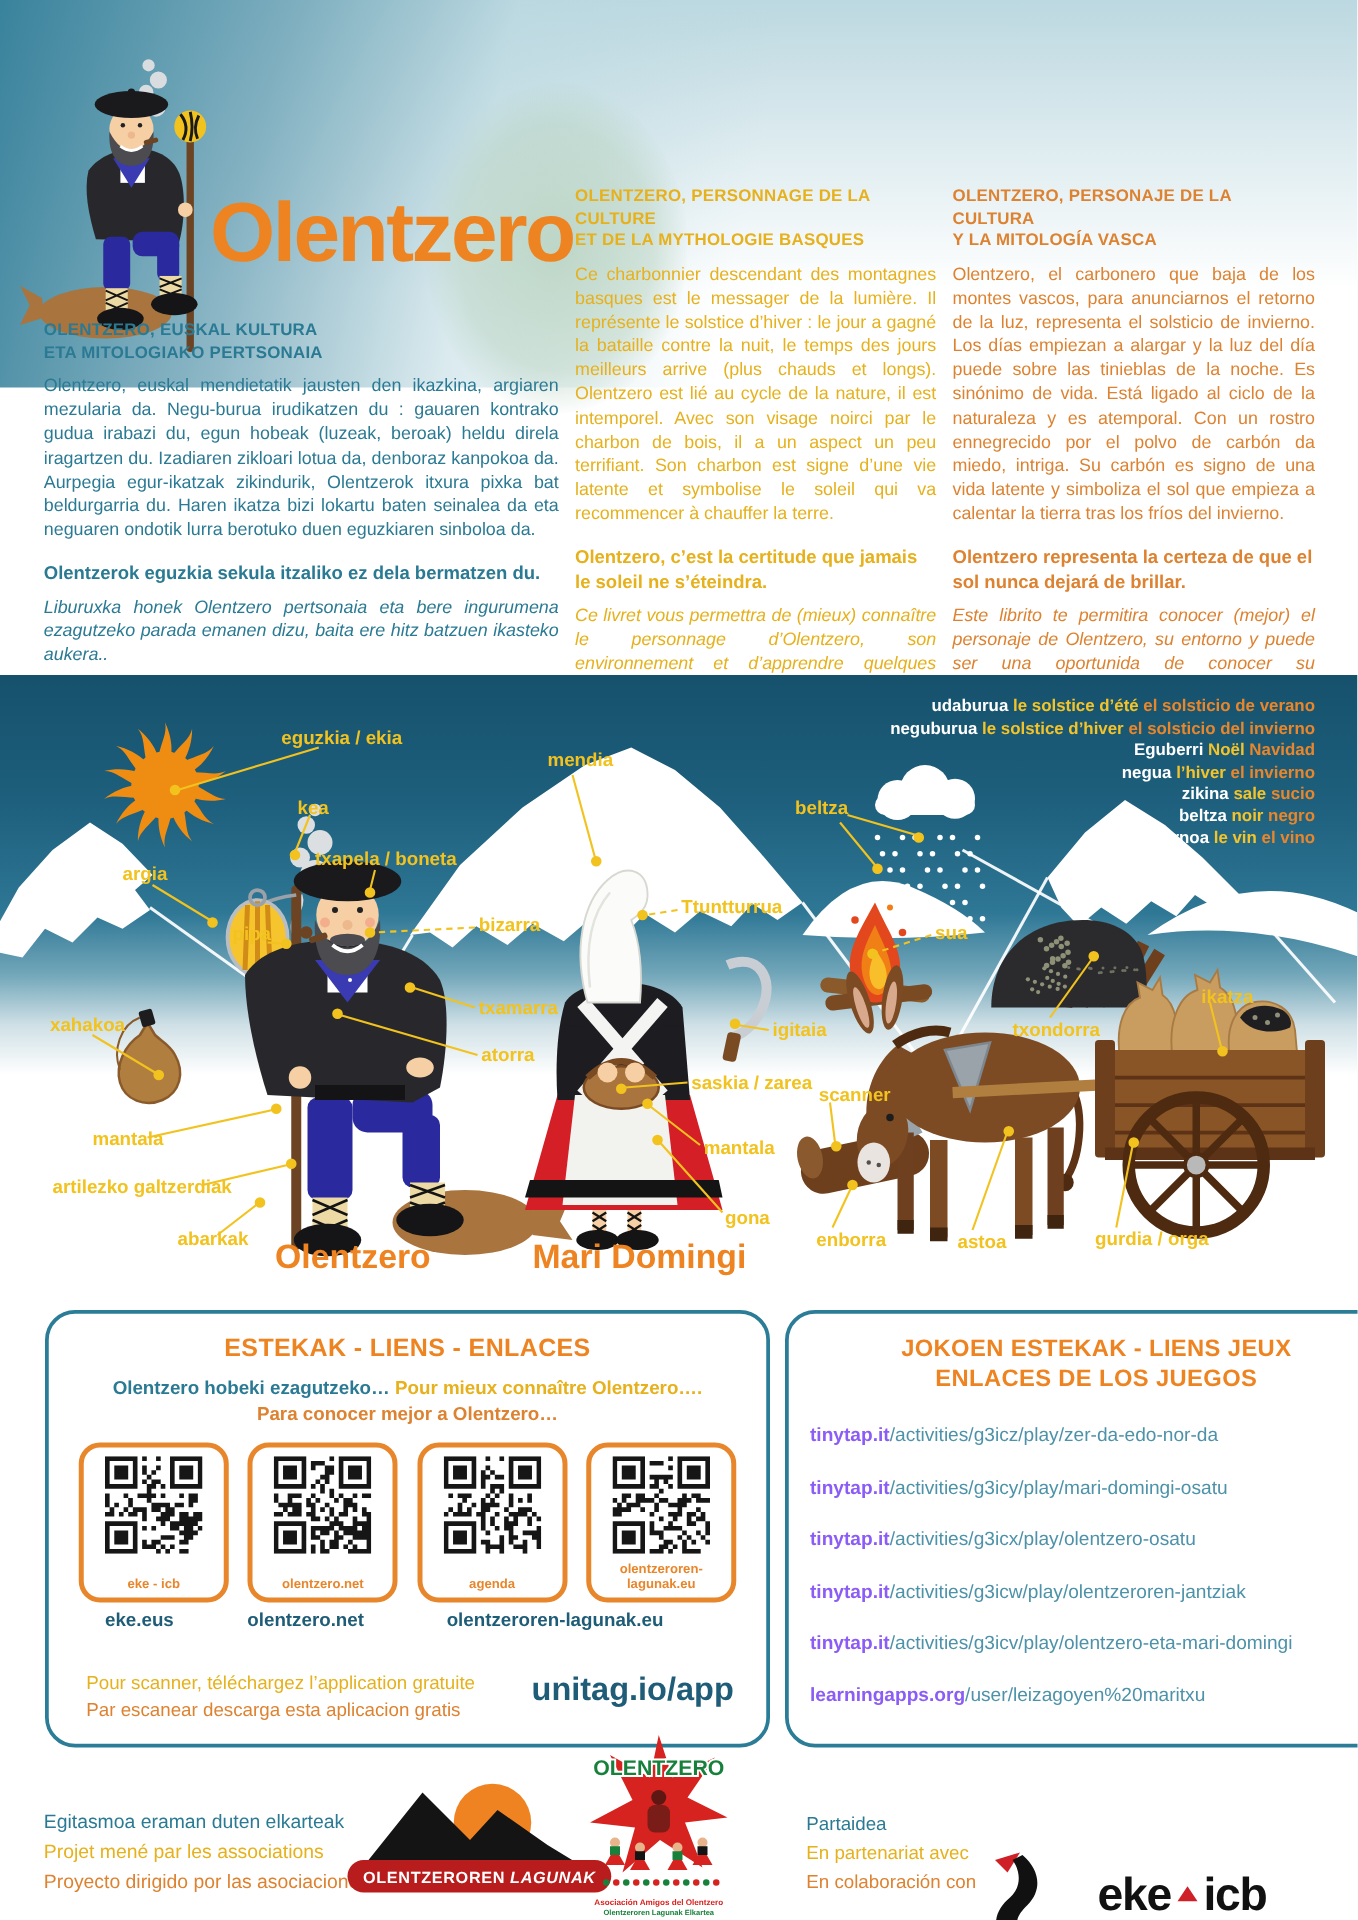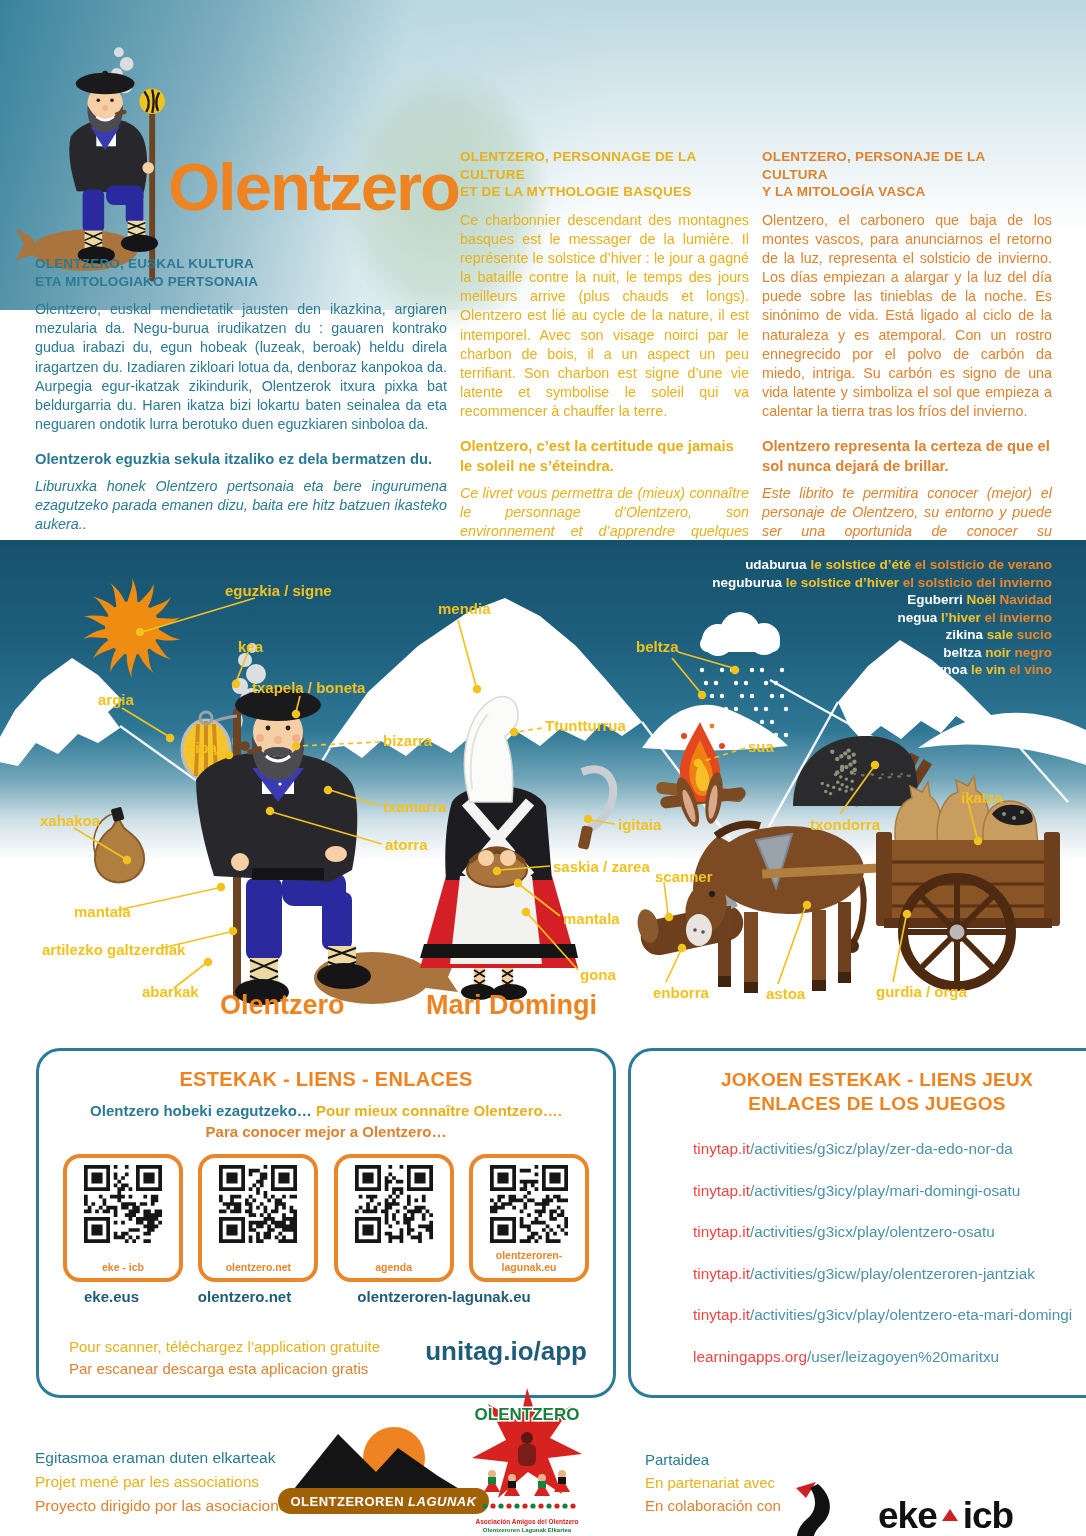--- a/index.html
+++ b/index.html
@@ -53,28 +53,28 @@
   .qr-tile svg { width:78px; height:78px; }
   .qr-cap { color:#e8862c; font-size:10.5px; font-weight:bold; text-align:center; line-height:12px; margin-top:auto; }
   .url-row { display:flex; margin-top:6px; padding:0 6px; font-weight:bold; color:#1f5c77; font-size:15px; }
   .url-row .u1, .url-row .u2 { width:133px; text-align:center; }
   .url-row .u3 { width:266px; text-align:center; }
   .scan-block { position:absolute; left:30px; bottom:15px; font-size:15px; line-height:22px; font-weight:bold; }
   .scan-eu { color:#2b7a94; } .scan-fr { color:#e6b11c; font-weight:normal; } .scan-es { color:#dd8230; font-weight:normal; }
   .app-link { position:absolute; right:26px; bottom:28px; font-size:26px; font-weight:bold; color:#1f5c77; }
   .game-links { list-style:none; margin:24px 0 0 17px; }
   .game-links li { font-size:15.3px; margin-bottom:23.5px; white-space:nowrap; }
-  .ln-b { font-weight:normal; color:#ef4444;margin-left:45px; }
+  .ln-b { font-weight:bold; color:#8b5cf6; }
   .ln-r { color:#4d92a9; }
 
   
   .f-left { position:absolute; left:35px; top:1446px; font-size:15.5px; line-height:24px; }
   .f-left .l1 { color:#2b7a94; } .f-left .l2 { color:#e6b11c; } .f-left .l3 { color:#dd8230; }
   .assoc-logo { position:absolute; left:276px; top:1412px; width:215px; height:110px; }
-  .assoc-band { position:absolute; left:2px; right:2px; bottom:8px; height:26px; background:#a16207;
+  .assoc-band { position:absolute; left:2px; right:2px; bottom:8px; height:26px; background:#b91c1c;
     border-radius:14px; display:flex; align-items:center; justify-content:center;
     color:#fff; font-weight:bold; font-size:13px; letter-spacing:.5px; }
   .assoc-band .it { font-style:italic; margin-left:4px; }
   .oz-logo { position:absolute; left:468px; top:1386px; width:118px; height:148px; text-align:center; }
   .oz-cap1 { color:#d6231f; font-size:6.5px; font-weight:bold; line-height:8px; }
   .oz-cap2 { color:#17813c; font-size:6px; font-weight:bold; line-height:8px; }
   .partner { position:absolute; left:645px; top:1448px; font-size:15px; line-height:23px; }
   .partner .l1 { color:#2b7a94; } .partner .l2 { color:#e6b11c; } .partner .l3 { color:#dd8230; }
   .eke-logo { position:absolute; left:788px; top:1480px; display:flex; align-items:flex-end;gap:28px; }
   .eke-text { margin-left:10px; }
@@ -521,21 +521,21 @@
         <circle cx="875" cy="225" r="3.4"></circle>
     <line x1="968" y1="262" x2="977" y2="298"></line>
         <circle cx="978" cy="301" r="3.4"></circle>
     <line x1="778" y1="444" x2="805" y2="368"></line>
         <circle cx="807" cy="365" r="3.4"></circle>
     <line x1="893" y1="442" x2="906" y2="377"></line>
         <circle cx="907" cy="374" r="3.4"></circle>
   </g>
 </svg>
 
-<span class="lbl" style="left:225px;top:42px">eguzkia / signe</span>
+<span class="lbl" style="left:225px;top:42px">eguzkia / ekia</span>
 <span class="lbl" style="left:238px;top:98px">kea</span>
 <span class="lbl" style="left:252px;top:139px">txapela / boneta</span>
 <span class="lbl" style="left:98px;top:151px">argia</span>
 <span class="lbl" style="left:186px;top:199px">pipa</span>
 <span class="lbl" style="left:383px;top:192px">bizarra</span>
 <span class="lbl" style="left:383px;top:258px">txamarra</span>
 <span class="lbl" style="left:385px;top:296px">atorra</span>
 <span class="lbl" style="left:438px;top:60px">mendia</span>
 <span class="lbl" style="left:545px;top:177px">Ttuntturrua</span>
 <span class="lbl" style="left:636px;top:98px">beltza</span>

